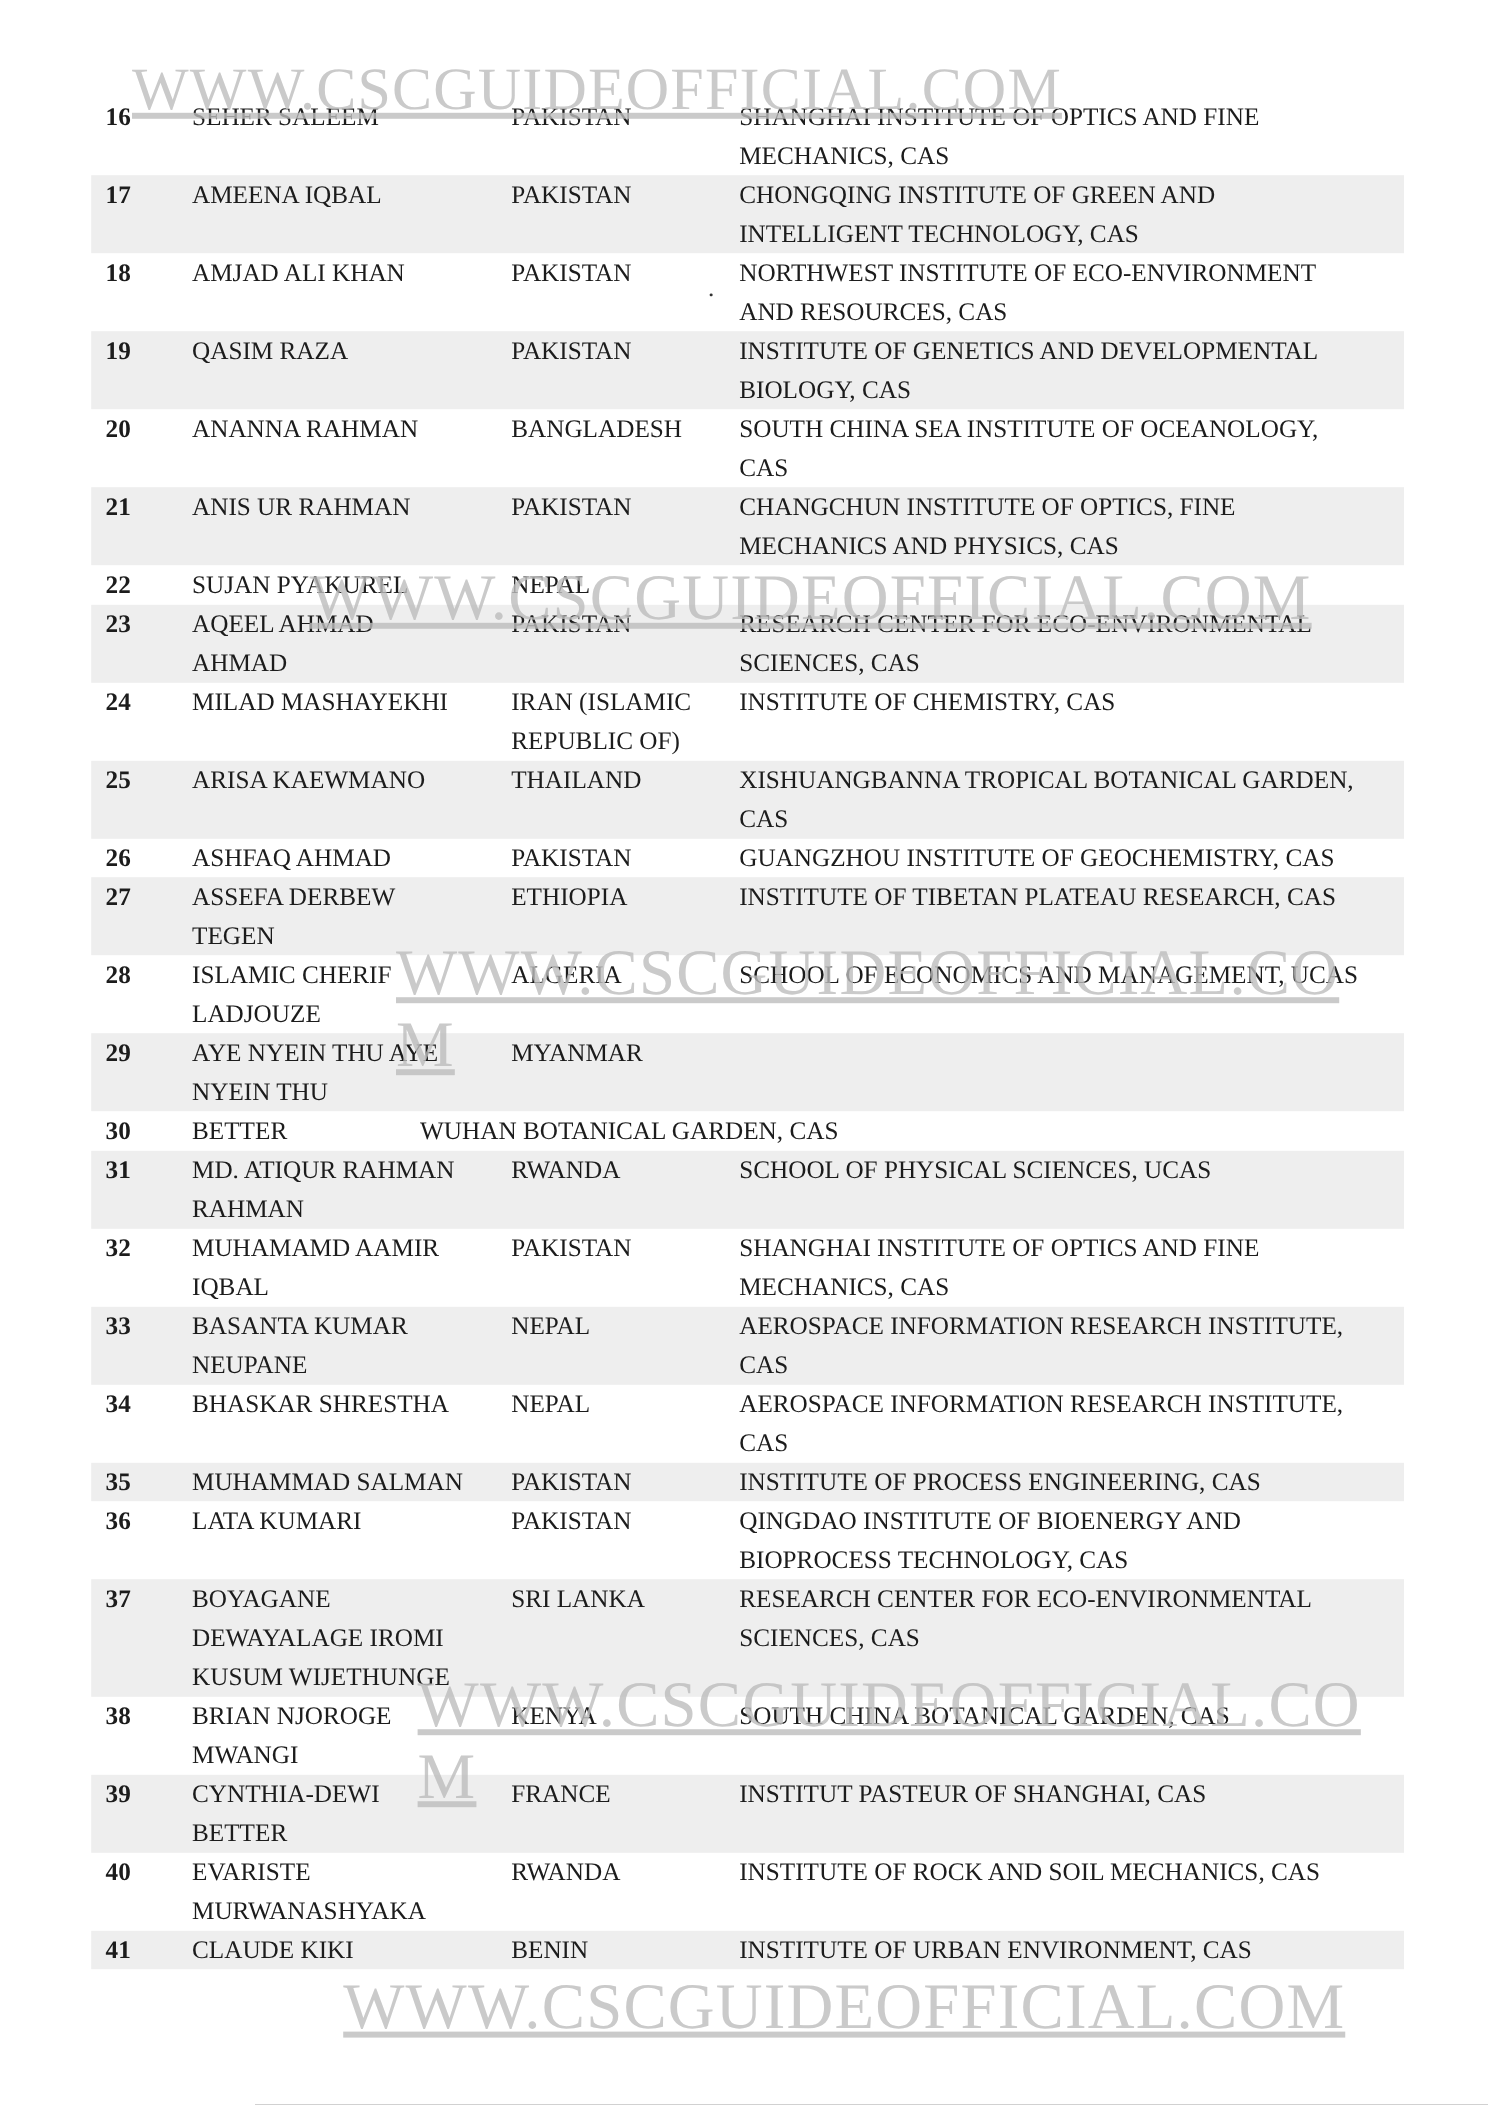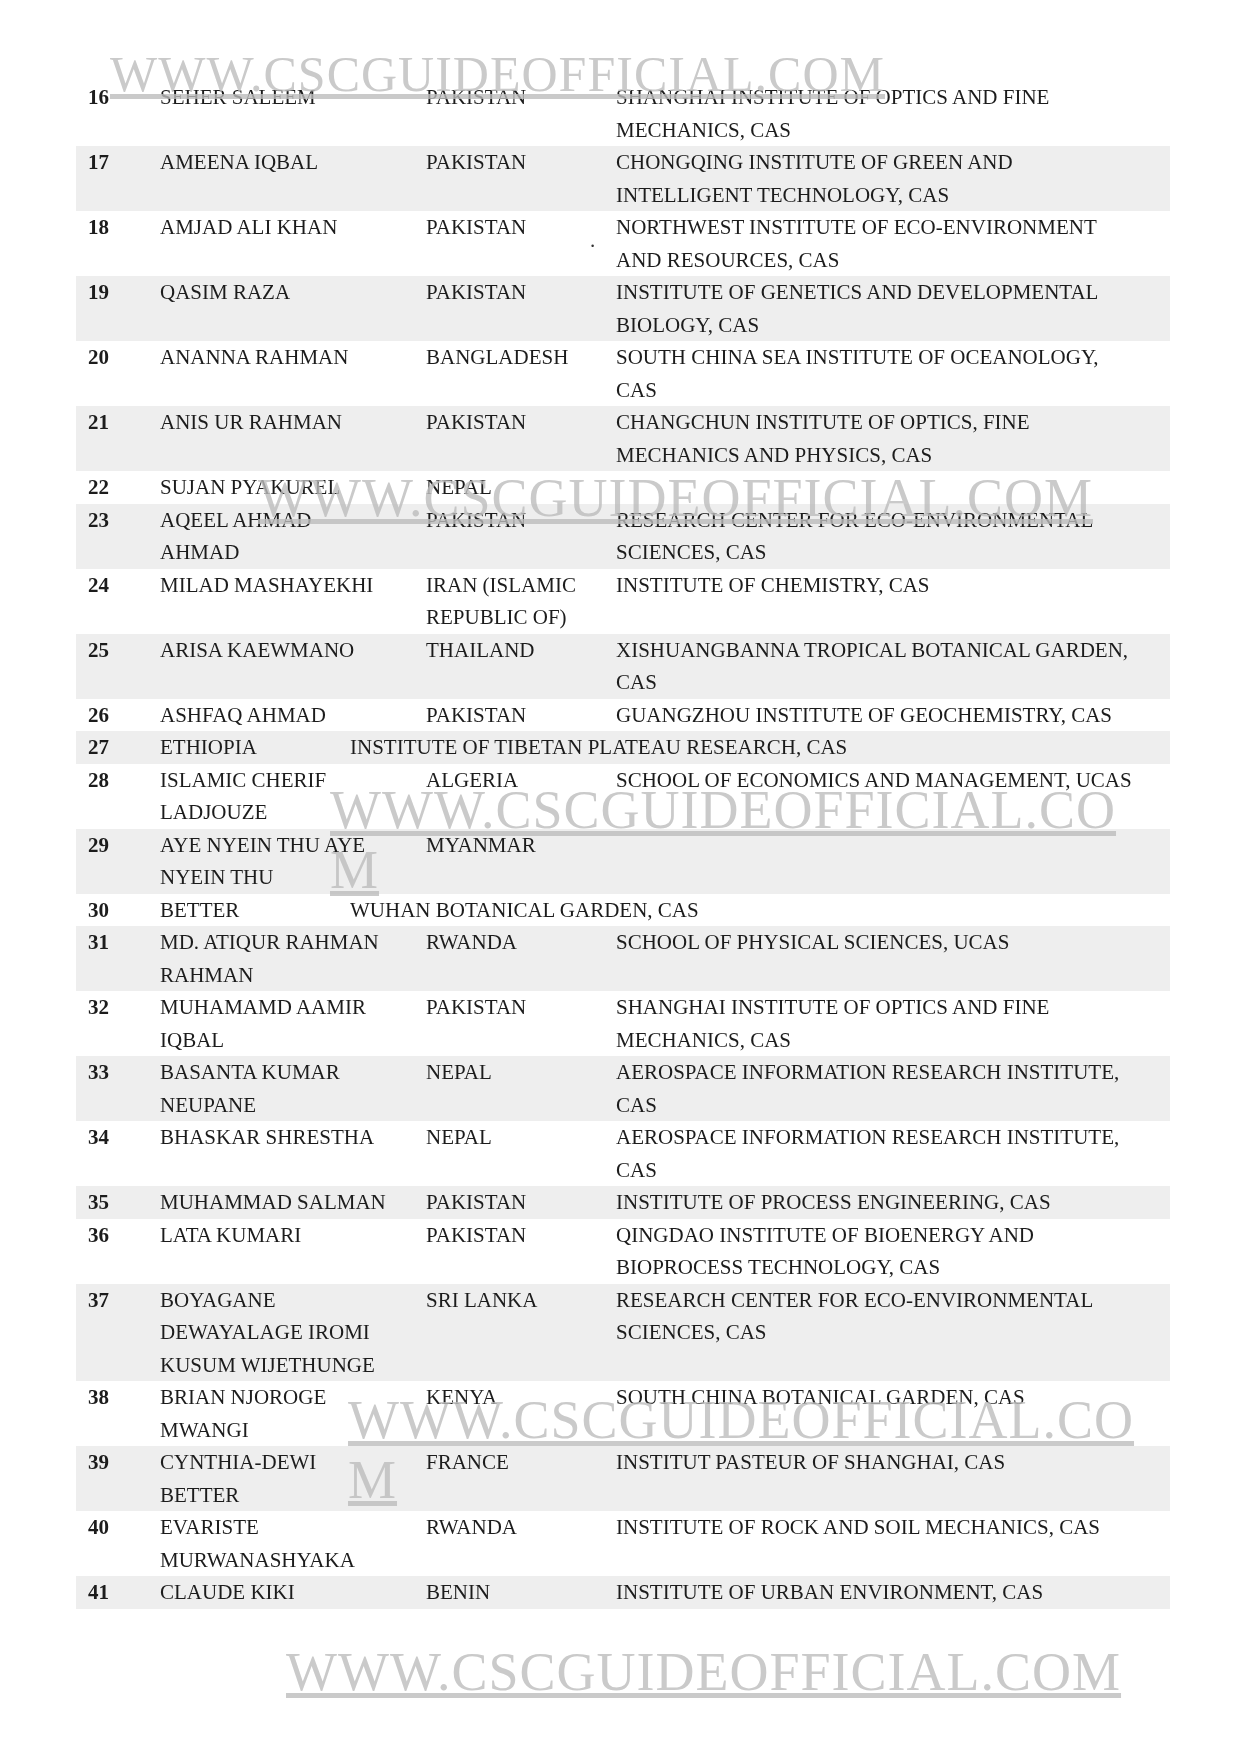--- a/index.html
+++ b/index.html
@@ -128,20 +128,22 @@
 CAS</div>
       </div>
       <div class="row">
         <div class="cell c-num">26</div>
         <div class="cell c-name">ASHFAQ AHMAD</div>
         <div class="cell c-country">PAKISTAN</div>
         <div class="cell c-inst">GUANGZHOU INSTITUTE OF GEOCHEMISTRY, CAS</div>
       </div>
       <div class="row shaded">
         <div class="cell c-num">27</div>
+        <div class="cell c-name">ASSEFA DERBEW
+TEGEN</div>
         <div class="cell c-country">ETHIOPIA</div>
         <div class="cell c-inst">INSTITUTE OF TIBETAN PLATEAU RESEARCH, CAS</div>
       </div>
       <div class="row">
         <div class="cell c-num">28</div>
         <div class="cell c-name">ISLAMIC CHERIF
 LADJOUZE</div>
         <div class="cell c-country">ALGERIA</div>
         <div class="cell c-inst">SCHOOL OF ECONOMICS AND MANAGEMENT, UCAS</div>
       </div>

